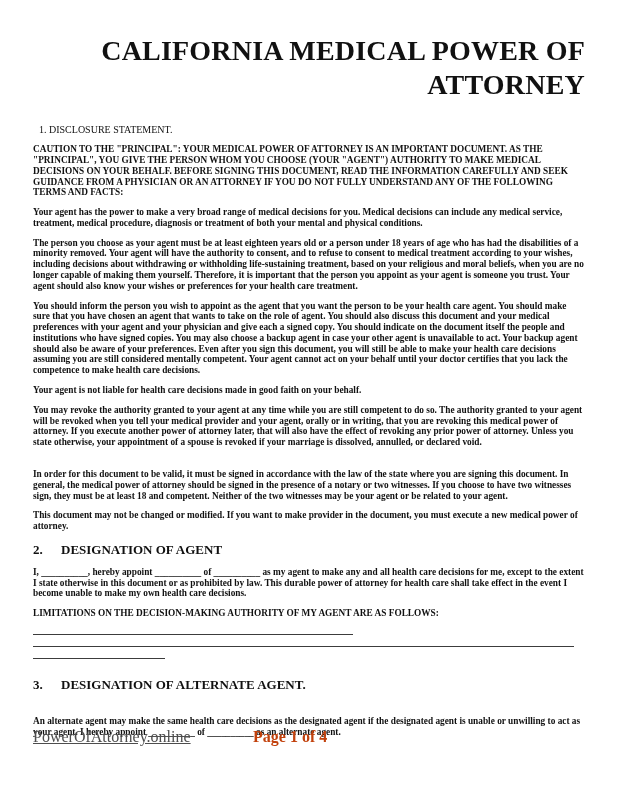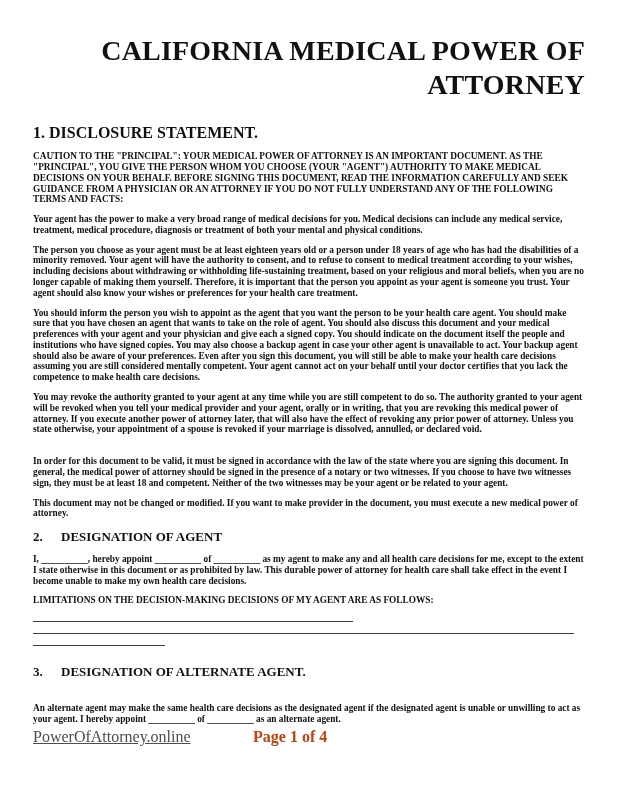--- a/index.html
+++ b/index.html
@@ -21,23 +21,23 @@
   .doc-title {
     margin: 0 0 0 0;
     text-align: right;
     font-size: 28px;
     font-weight: bold;
     line-height: 1.2;
     color: #111111;
     letter-spacing: 0.2px;
   }
   .h-disclosure {
-    margin: 23px 0 0 0;
-    font-size: 16px;
-    font-weight: bold;
+    margin: 23px 0 0 6px;
+    font-size: 10px;
+    font-weight: normal;
   }
   .para {
     margin: 9px 0 0 0;
     font-size: 9.3px;
     line-height: 1.16;
     font-weight: bold;
     text-align: left;
   }
   .para.regular {
     font-weight: bold;
@@ -96,32 +96,33 @@
     <span>CALIFORNIA MEDICAL POWER OF</span><br>
     <span>ATTORNEY</span>
   </h1>
 
   <div>
     <div class="h-disclosure">1. DISCLOSURE STATEMENT.</div>
     <p class="para">CAUTION TO THE "PRINCIPAL": YOUR MEDICAL POWER OF ATTORNEY IS AN IMPORTANT DOCUMENT. AS THE "PRINCIPAL", YOU GIVE THE PERSON WHOM YOU CHOOSE (YOUR "AGENT") AUTHORITY TO MAKE MEDICAL DECISIONS ON YOUR BEHALF. BEFORE SIGNING THIS DOCUMENT, READ THE INFORMATION CAREFULLY AND SEEK GUIDANCE FROM A PHYSICIAN OR AN ATTORNEY IF YOU DO NOT FULLY UNDERSTAND ANY OF THE FOLLOWING TERMS AND FACTS:</p>
     <p class="para">Your agent has the power to make a very broad range of medical decisions for you. Medical decisions can include any medical service, treatment, medical procedure, diagnosis or treatment of both your mental and physical conditions.</p>
     <p class="para">The person you choose as your agent must be at least eighteen years old or a person under 18 years of age who has had the disabilities of a minority removed. Your agent will have the authority to consent, and to refuse to consent to medical treatment according to your wishes, including decisions about withdrawing or withholding life-sustaining treatment, based on your religious and moral beliefs, when you are no longer capable of making them yourself.  Therefore, it is important that the person you appoint as your agent is someone you trust. Your agent should also know your wishes or preferences for your health care treatment.</p>
     <p class="para">You should inform the person you wish to appoint as the agent that you want the person to be your health care agent. You should make sure that you have chosen an agent that wants to take on the role of agent. You should also discuss this document and your medical preferences with your agent and your physician and give each a signed copy. You should indicate on the document itself the people and institutions who have signed copies. You may also choose a backup agent in case your other agent is unavailable to act. Your backup agent should also be aware of your preferences. Even after you sign this document, you will still be able to make your health care decisions assuming you are still considered mentally competent. Your agent cannot act on your behalf until your doctor certifies that you lack the competence to make health care decisions.</p>
+    <p class="para">Your agent is not liable for health care decisions made in good faith on your behalf.</p>
     <p class="para">You may revoke the authority granted to your agent at any time while you are still competent to do so. The authority granted to your agent will be revoked when you tell your medical provider and your agent, orally or in writing, that you are revoking this medical power of attorney. If you execute another power of attorney later, that will also have the effect of revoking any prior power of attorney. Unless you state otherwise, your appointment of a spouse is revoked if your marriage is dissolved, annulled, or declared void.</p>
     <p class="para gap-top">In order for this document to be valid, it must be signed in accordance with the law of the state where you are signing this document. In general, the medical power of attorney should be signed in the presence of a notary or two witnesses. If you choose to have two witnesses sign, they must be at least 18 and competent. Neither of the two witnesses may be your agent or be related to your agent.</p>
     <p class="para">This document may not be changed or modified. If you want to make provider in the document, you must execute a new medical power of attorney.</p>
   </div>
 
   <div>
     <div class="h-section">
       <span class="num">2.</span>
       <span>DESIGNATION OF AGENT</span>
     </div>
     <p class="para regular">I, __________, hereby appoint __________ of __________ as my agent to make any and all health care decisions for me, except to the extent I state otherwise in this document or as prohibited by law. This durable power of attorney for health care shall take effect in the event I become unable to make my own health care decisions.</p>
-    <p class="para regular">LIMITATIONS ON THE DECISION-MAKING DECISIONS OF MY AGENT ARE AS FOLLOWS:</p>
+    <p class="para regular">LIMITATIONS ON THE DECISION-MAKING AUTHORITY OF MY AGENT ARE AS FOLLOWS:</p>
     <div class="blanks">
       <div class="blank-line w-med"></div>
       <div class="blank-line w-full"></div>
       <div class="blank-line w-short"></div>
     </div>
   </div>
 
   <div>
     <div class="h-section" style="margin-top:18px;">
       <span class="num">3.</span>

